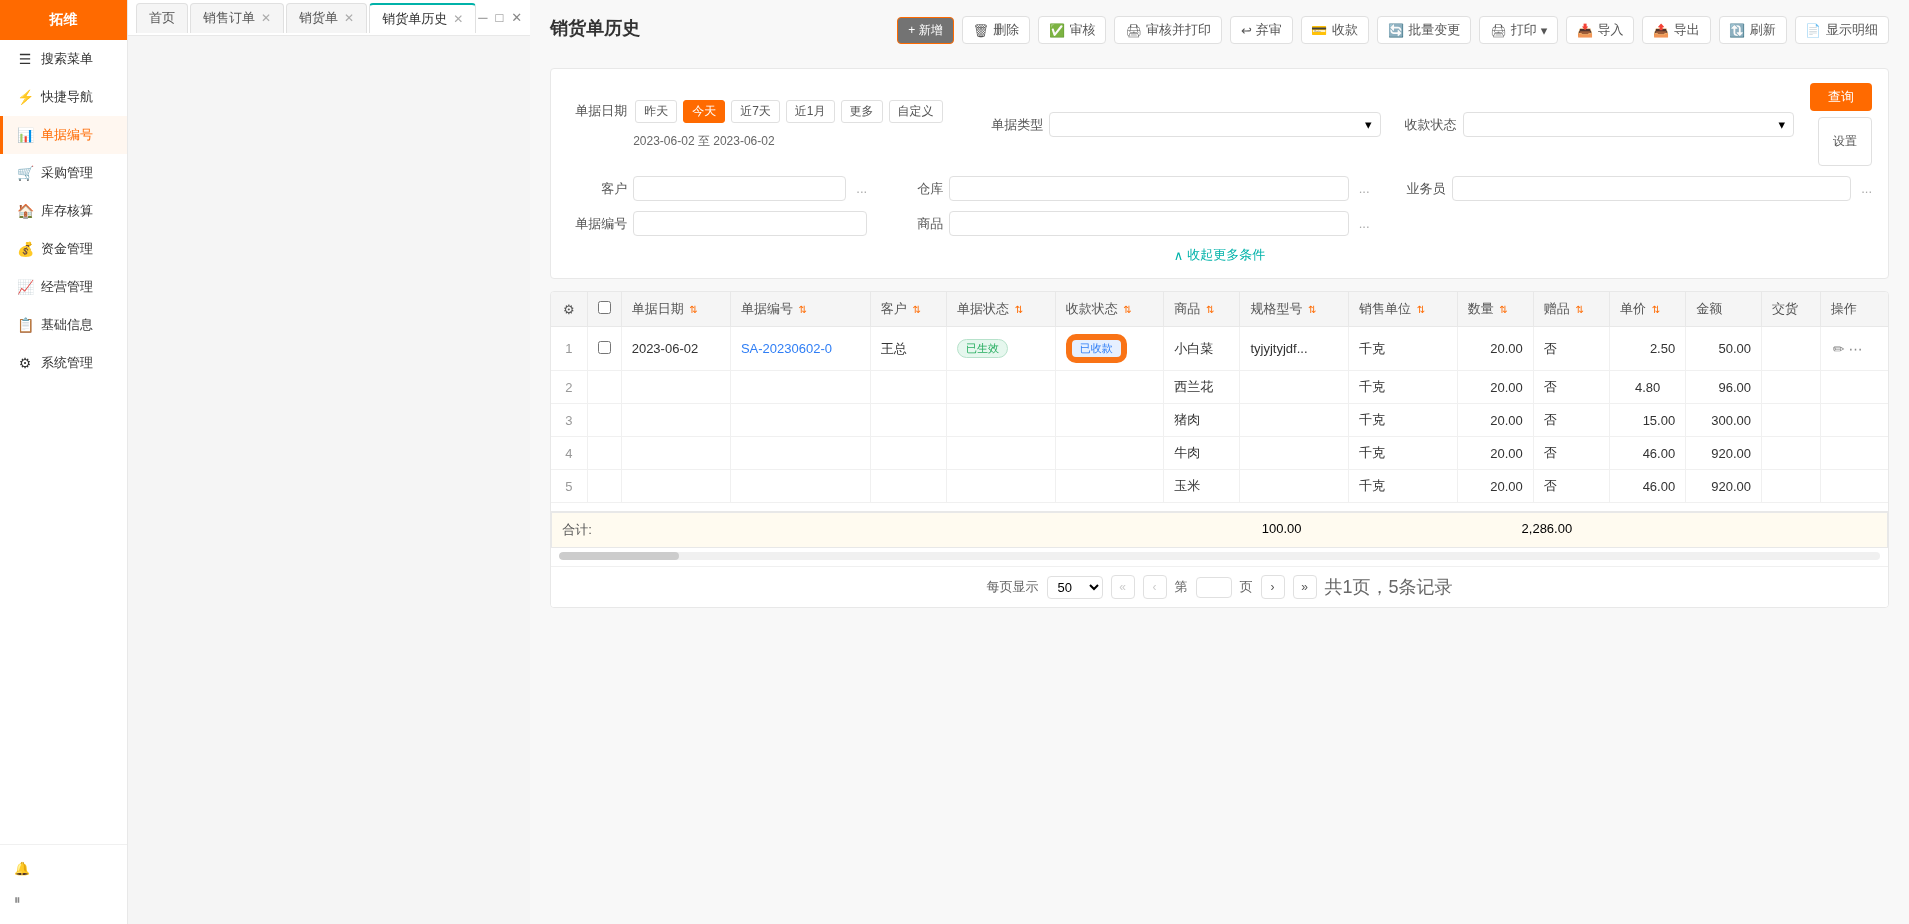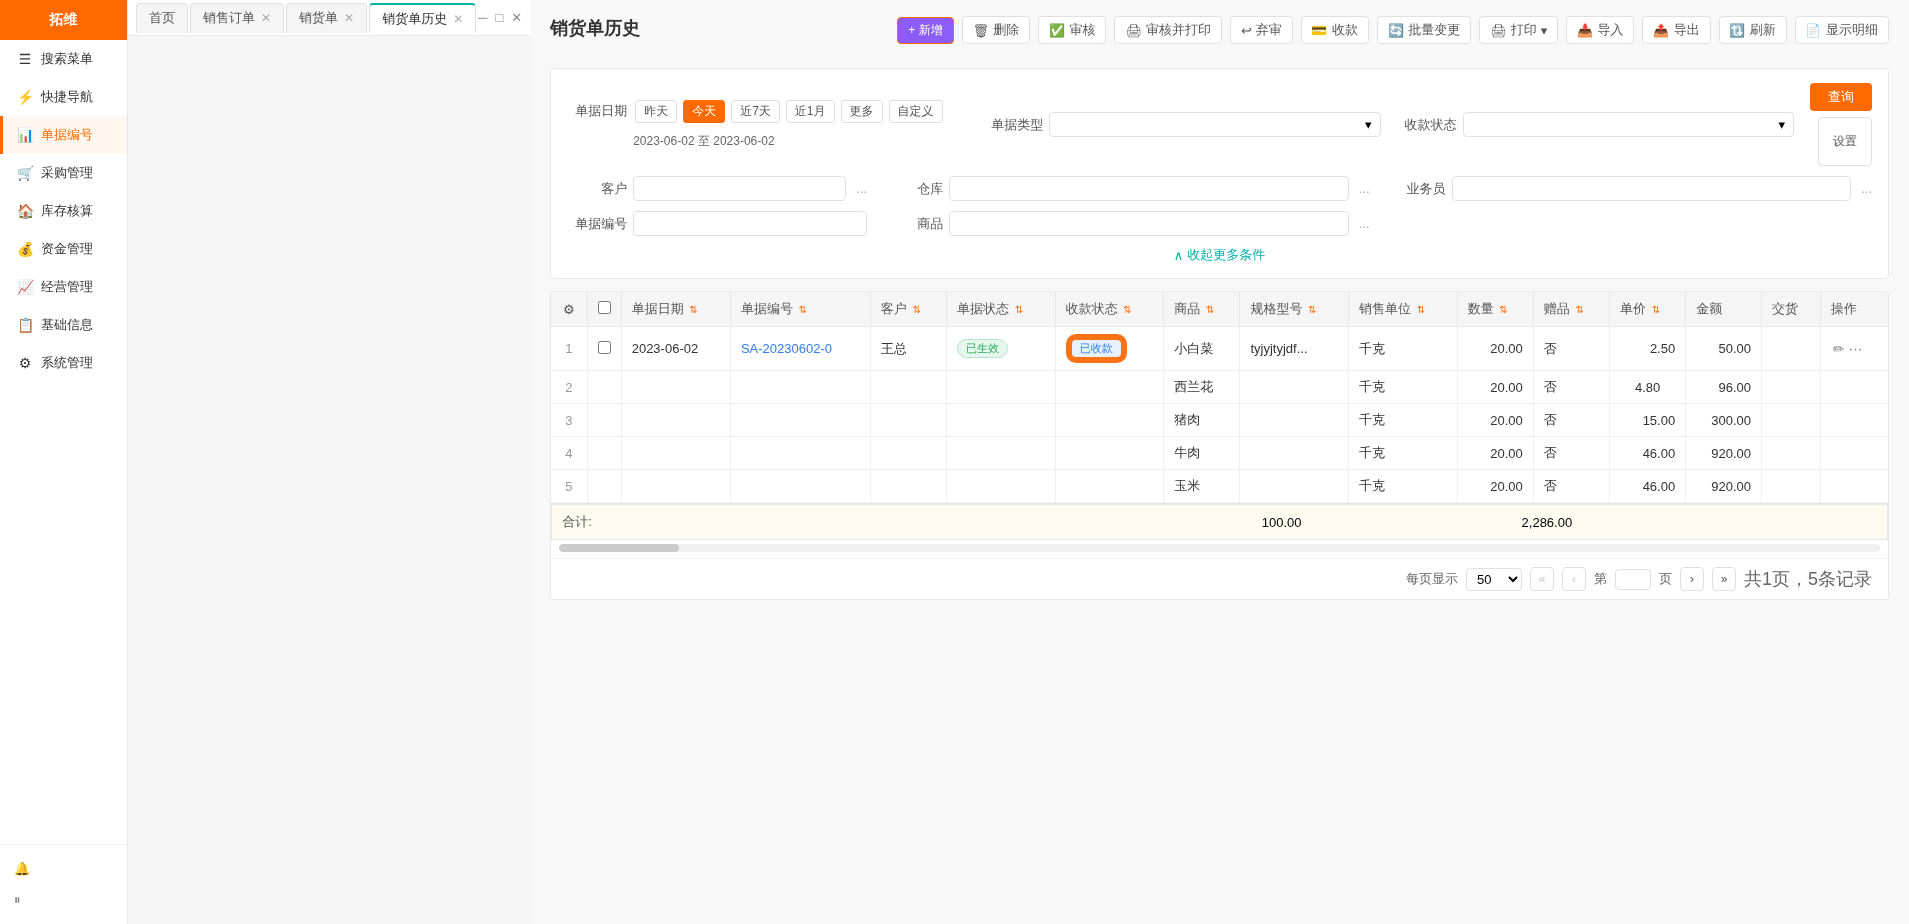--- a/index.html
+++ b/index.html
@@ -134,21 +134,21 @@
       align-items: center;
       gap: 4px;
       padding: 4px 10px;
       border: 1px solid #e0e0e0;
       border-radius: 4px;
       background: #fff;
       cursor: pointer;
       color: #555;
       font-size: 12px;
     }
-    .toolbar-btn.primary { background: #8b5cf6; color: #fff; border-color: #ff6a00; }
+    .toolbar-btn.primary { background: #737373; color: #fff; border-color: #ff6a00; }
 
     
     .filter-panel {
       background: #fff;
       border: 1px solid #e8e8e8;
       border-radius: 4px;
       padding: 14px 16px;
       margin-bottom: 12px;
     }
     .filter-row {
@@ -301,36 +301,36 @@
       font-size: 11px;
     }
     .badge-green { background: #e6f7ee; color: #27ae60; border: 1px solid #b7e2cb; }
     .badge-blue { background: #e6f0ff; color: #2f7ef5; border: 6px solid #f97316; }
     .link-text { color: #2f7ef5; cursor: pointer; }
     .action-icon { color: #888; cursor: pointer; font-size: 14px; margin: 0 2px; }
 
     
     .table-footer {
       display: flex;
-      align-items: center;
+      align-items: flex-start;
       background: #fffbf0;
       border: 1px solid #e8e8e8;
       border-top: 2px solid #e8e8e8;
       padding: 8px 10px;
-      margin-top: 0;
+      margin-top: 8px;
     }
     .footer-label { color: #555; margin-right: 20px; }
     .footer-qty { margin-left: 650px; font-weight: 500; }
     .footer-amount { margin-left: 220px; font-weight: 500; }
 
     
     .pagination {
       display: flex;
       align-items: center;
-      justify-content: flex-end;
+      justify-content: center;
       padding: 8px 16px;
       gap: 8px;
       background: #fff;
       border-top: 1px solid #f0f0f0;
     }
     .page-size-label { color: #666; }
     .page-size-select {
       border: 1px solid #e0e0e0;
       border-radius: 4px;
       padding: 2px 6px;

